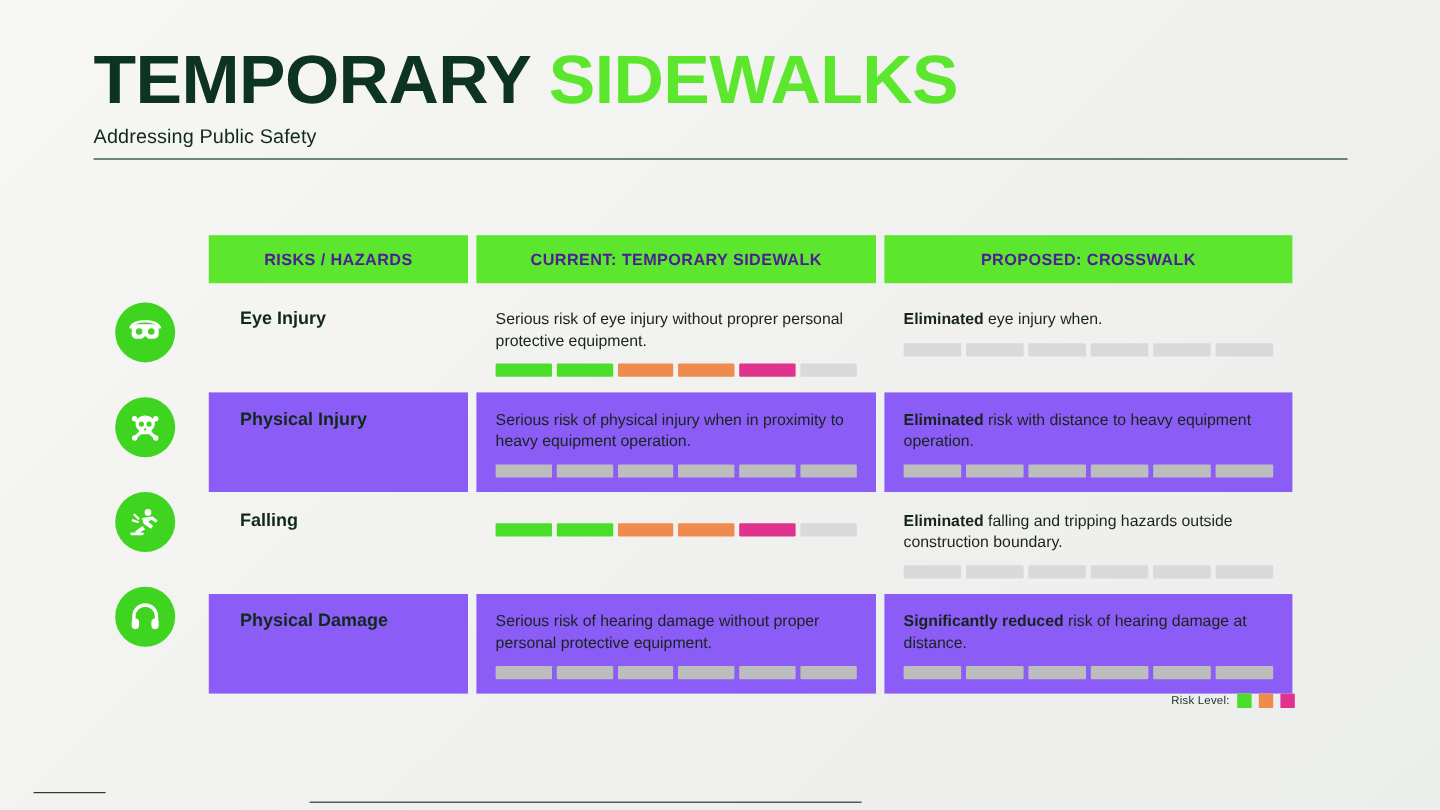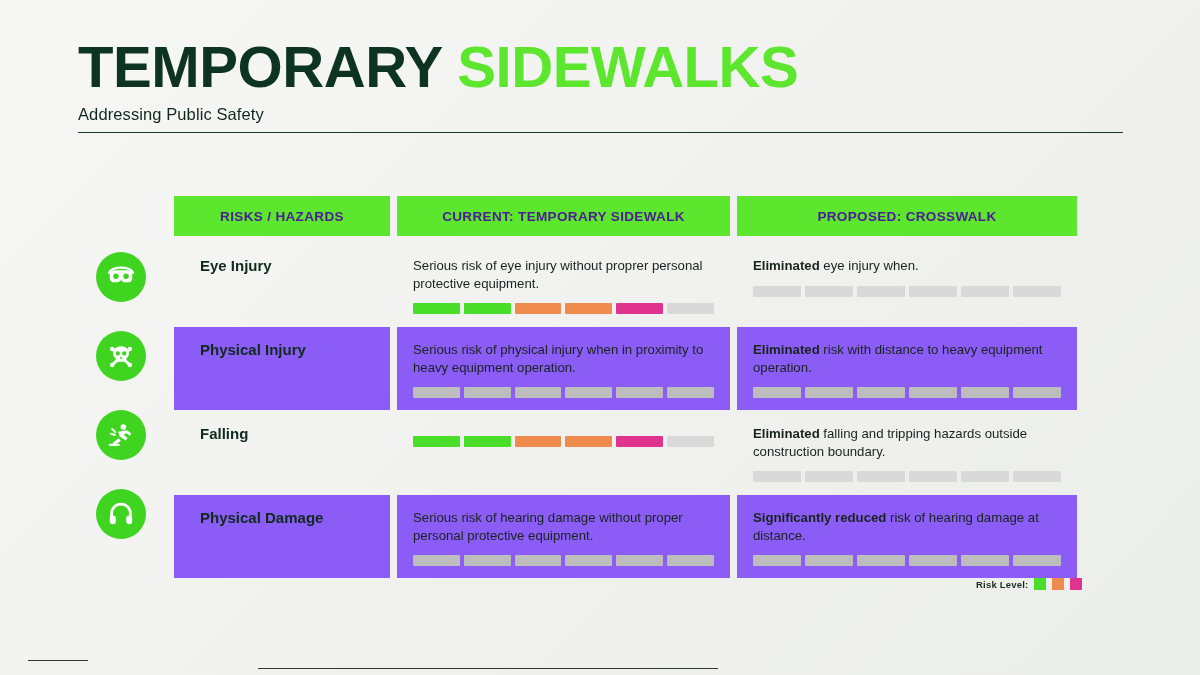--- a/index.html
+++ b/index.html
@@ -142,21 +142,21 @@
   .legend {
     position: absolute;
     left: 976px;
     top: 578px;
     display: flex;
     align-items: center;
     gap: 6px;
   }
   .legend-label {
     font-size: 9.5px;
-    font-weight: bold;
+    font-weight: normal;
     color: #1b2b22;
     letter-spacing: 0.2px;
     text-align: right;
   }
   .legend-sw {
     width: 12px;
     height: 12px;
     display: inline-block;
   }
 

